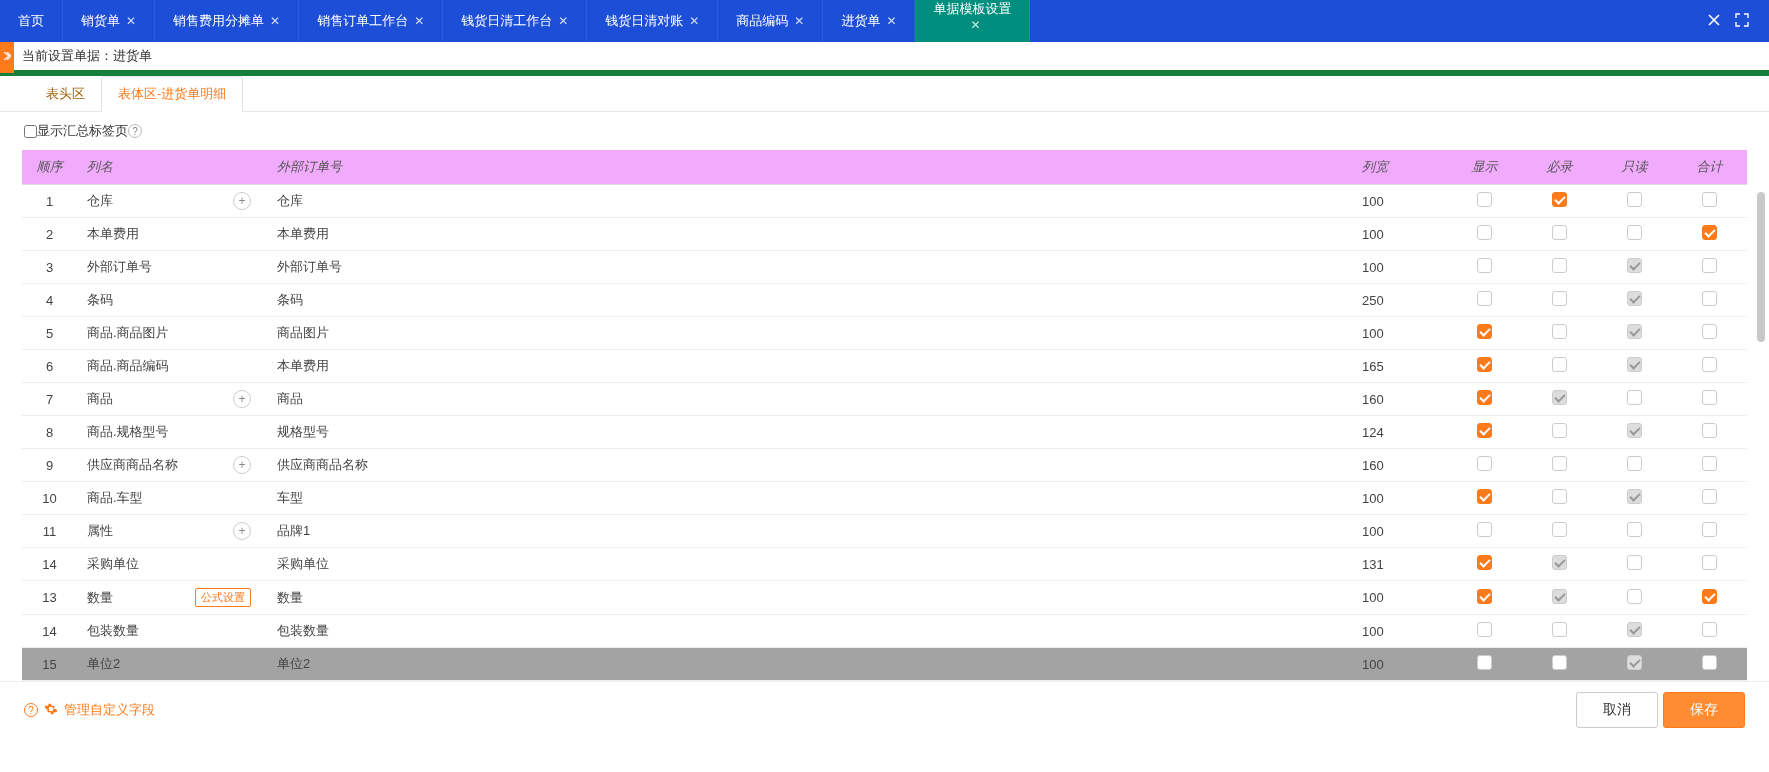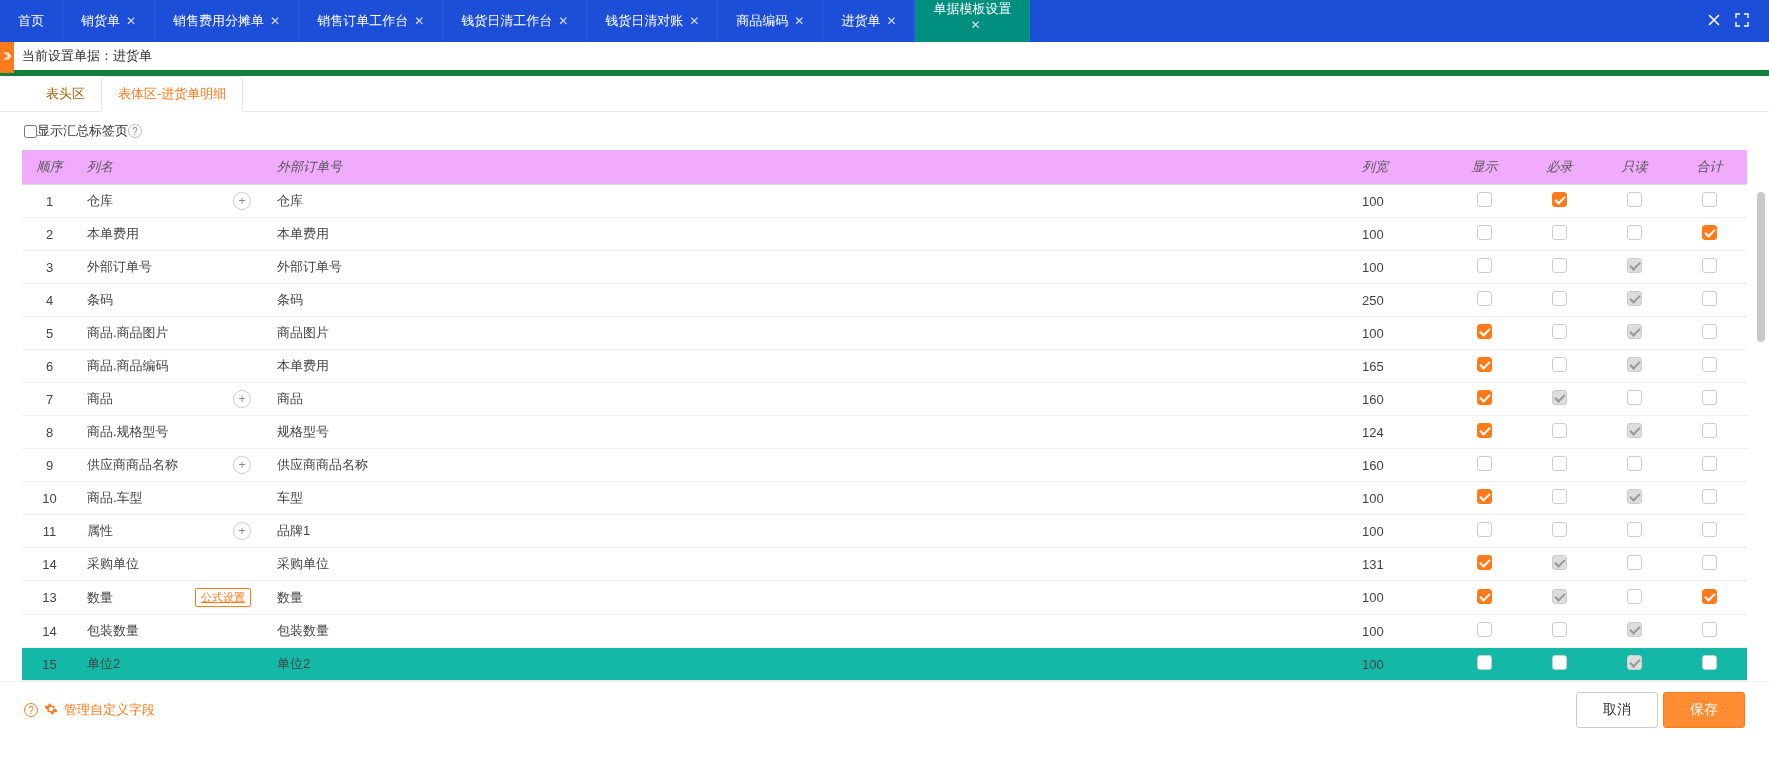--- a/index.html
+++ b/index.html
@@ -26,23 +26,23 @@
 
 .option-row { padding: 10px 24px; display: flex; align-items: center; }
 .help-icon { display: inline-flex; width: 14px; height: 14px; border: 1px solid #bbb; border-radius: 50%; align-items: center; justify-content: center; font-size: 10px; color: #888; cursor: pointer; }
 
 
 .table-wrap { padding: 0 22px 0 22px; position: relative; }
 .tbl { width: 100%; border-collapse: collapse; table-layout: fixed; }
 .tbl th { background: #f0abfc; text-align: left; font-weight: normal; color: #555; padding: 8px 10px; border-bottom: 1px solid #ddd; font-style: italic; }
 .tbl td { padding: 7px 10px; border-bottom: 1px solid #eee; color: #444; }
 .tbl td.center, .tbl th.center { text-align: center; }
-.row-hover { background: #14b8a6; padding-left: 13px; }
+.row-hover { background: #a3a3a3; padding-left: 13px; }
 .plus-btn { display: inline-flex; width: 18px; height: 18px; border: 1px solid #ccc; border-radius: 50%; align-items: center; justify-content: center; font-size: 12px; color: #888; cursor: pointer; background: #fff; }
-.formula-btn { display: inline-block; border: 1px solid #ff7a1a; color: #ff7a1a; font-size: 11px; padding: 1px 5px; border-radius: 2px; cursor: pointer; text-decoration: underline; }
+.formula-btn { display: inline-block; border: 1px solid #ff7a1a; color: #ff7a1a; font-size: 11px; padding: 1px 5px; border-radius: 2px; cursor: pointer; }
 
 
 .chk { width: 15px; height: 15px; border: 1px solid #ccc; border-radius: 3px; display: inline-block; position: relative; background: #fff; }
 .chk.on { background: #ff7a1a; border-color: #ff7a1a; }
 .chk.on::after { content: ""; position: absolute; left: 4px; top: 1px; width: 4px; height: 8px; border: solid #fff; border-width: 0 2px 2px 0; transform: rotate(45deg); }
 .chk.disabled { background: #f3f3f3; border-color: #ddd; }
 .chk.disabled.on { background: #ddd; border-color: #ccc; }
 .chk.disabled.on::after { border-color: #999; }
 
 

